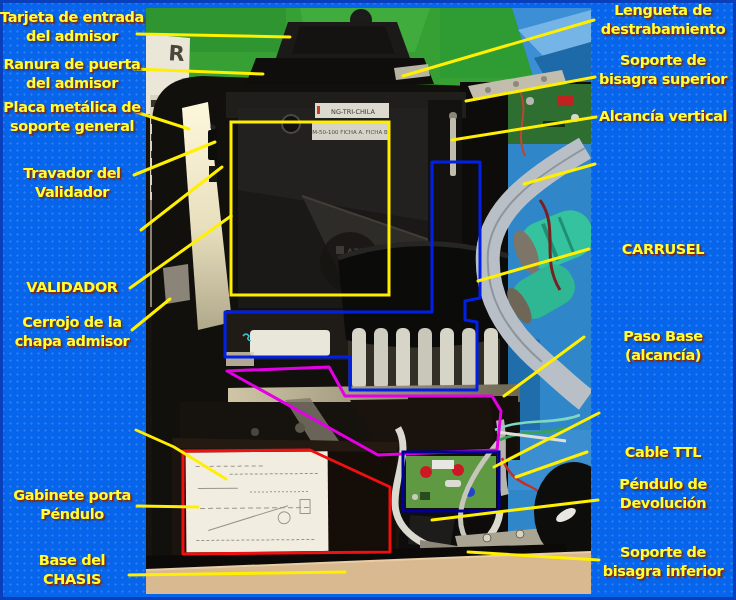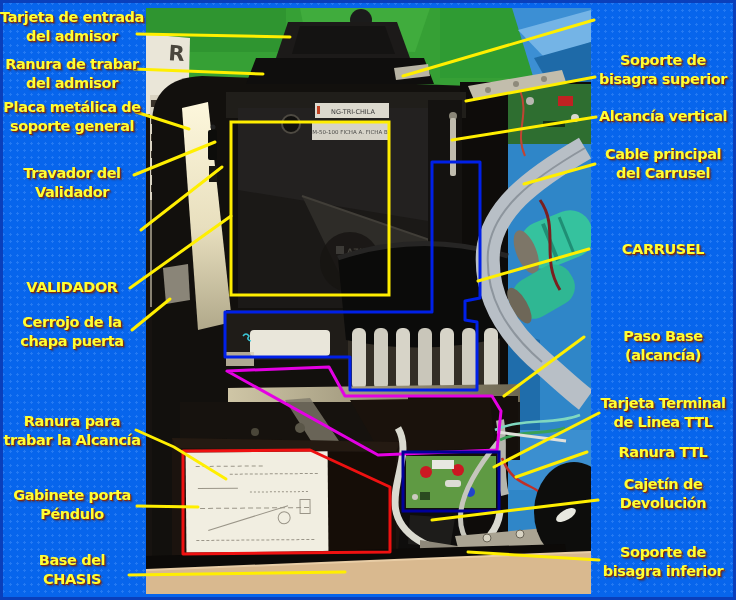--- a/index.html
+++ b/index.html
@@ -287,45 +287,41 @@
     <line x1="587" y1="452" x2="516" y2="477"></line>
     <line x1="598" y1="500" x2="432" y2="520"></line>
     <line x1="599" y1="560" x2="468" y2="552"></line>
   </g>
 
   <rect x="1.5" y="1.5" width="733" height="597" fill="none" stroke-width="3" stroke="#0a3fbb"></rect>
 </svg>
 
 <div class="lbl left" style="top:8px">Tarjeta de entrada
 del admisor</div>
-<div class="lbl left" style="top:55px">Ranura de trabar
+<div class="lbl left" style="top:55px">Ranura de puerta
 del admisor</div>
 <div class="lbl left" style="top:164px">Travador del
 Validador</div>
 <div class="lbl left" style="top:98px">Placa metálica de
 soporte general</div>
 <div class="lbl left" style="top:278px">VALIDADOR</div>
 <div class="lbl left" style="top:313px">Cerrojo de la
-chapa puerta</div>
-<div class="lbl left" style="top:412px">Ranura para
-trabar la Alcancía</div>
+chapa admisor</div>
 <div class="lbl left" style="top:486px">Gabinete porta
 Péndulo</div>
 <div class="lbl left" style="top:551px">Base del
 CHASIS</div>
 
+<div class="lbl right" style="top:1px">Lengueta de
+destrabamiento</div>
 <div class="lbl right" style="top:51px">Soporte de
 bisagra superior</div>
 <div class="lbl right" style="top:107px">Alcancía vertical</div>
-<div class="lbl right" style="top:145px">Cable principal
-del Carrusel</div>
 <div class="lbl right" style="top:240px">CARRUSEL</div>
 <div class="lbl right" style="top:327px">Paso Base
 (alcancía)</div>
-<div class="lbl right" style="top:394px">Tarjeta Terminal
-de Linea TTL</div>
-<div class="lbl right" style="top:443px">Ranura TTL</div>
-<div class="lbl right" style="top:475px">Cajetín de
+<div class="lbl right" style="top:443px">Cable TTL</div>
+<div class="lbl right" style="top:475px">Péndulo de
 Devolución</div>
 <div class="lbl right" style="top:543px">Soporte de
 bisagra inferior</div>
 
 </div>
 
 </body></html>

